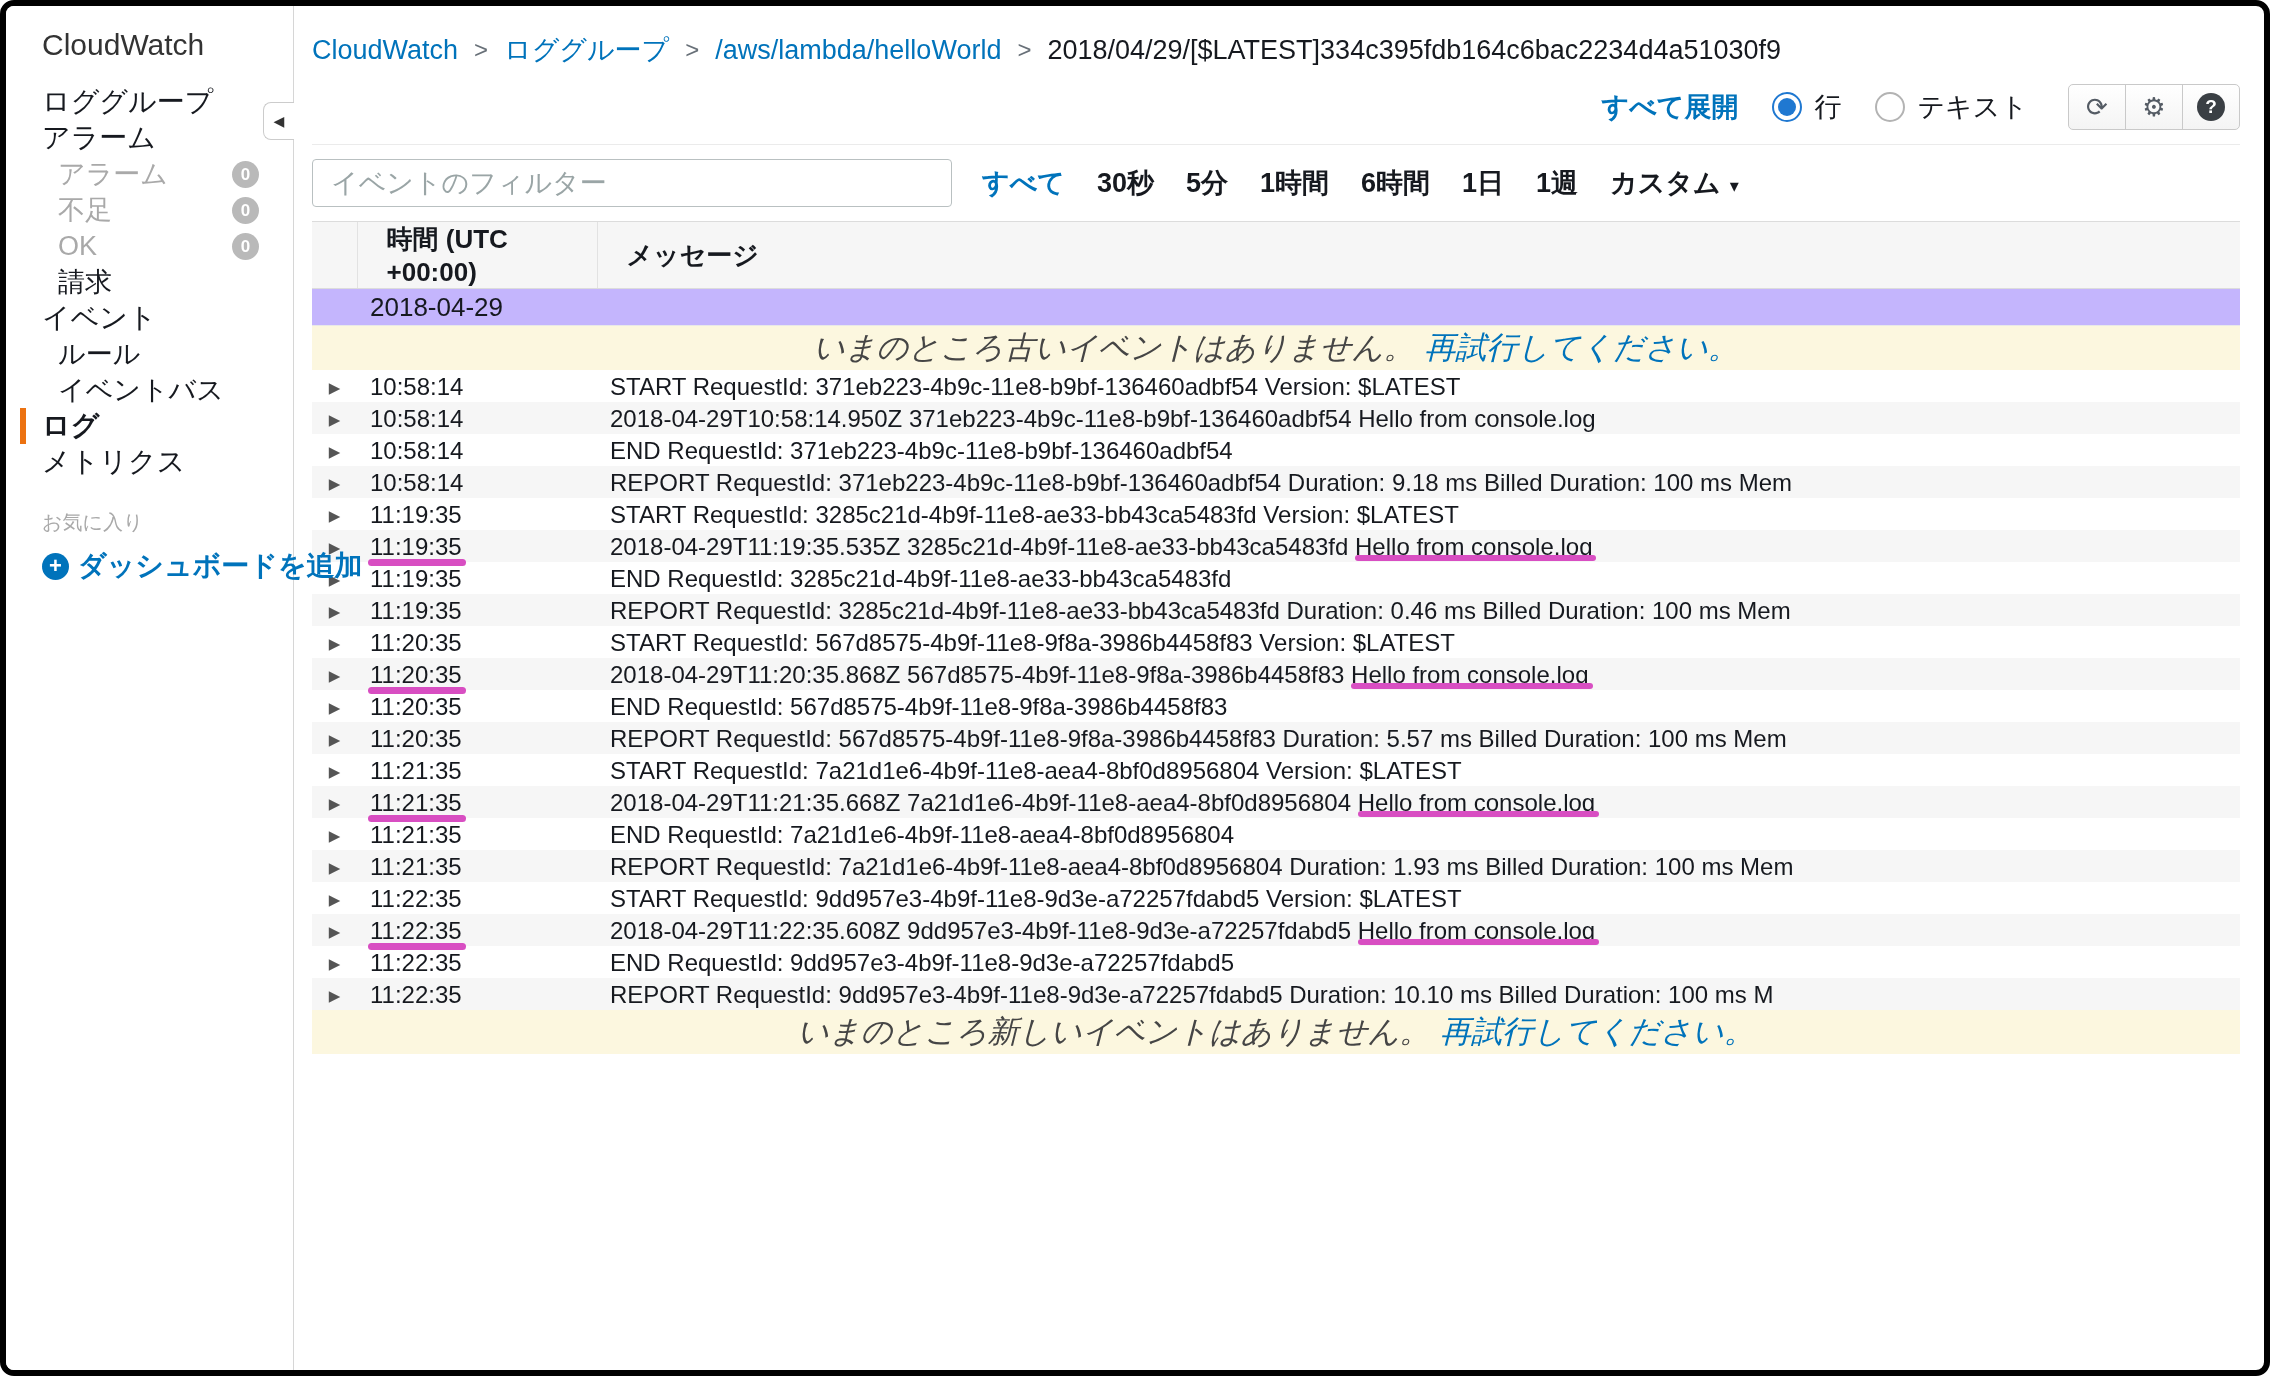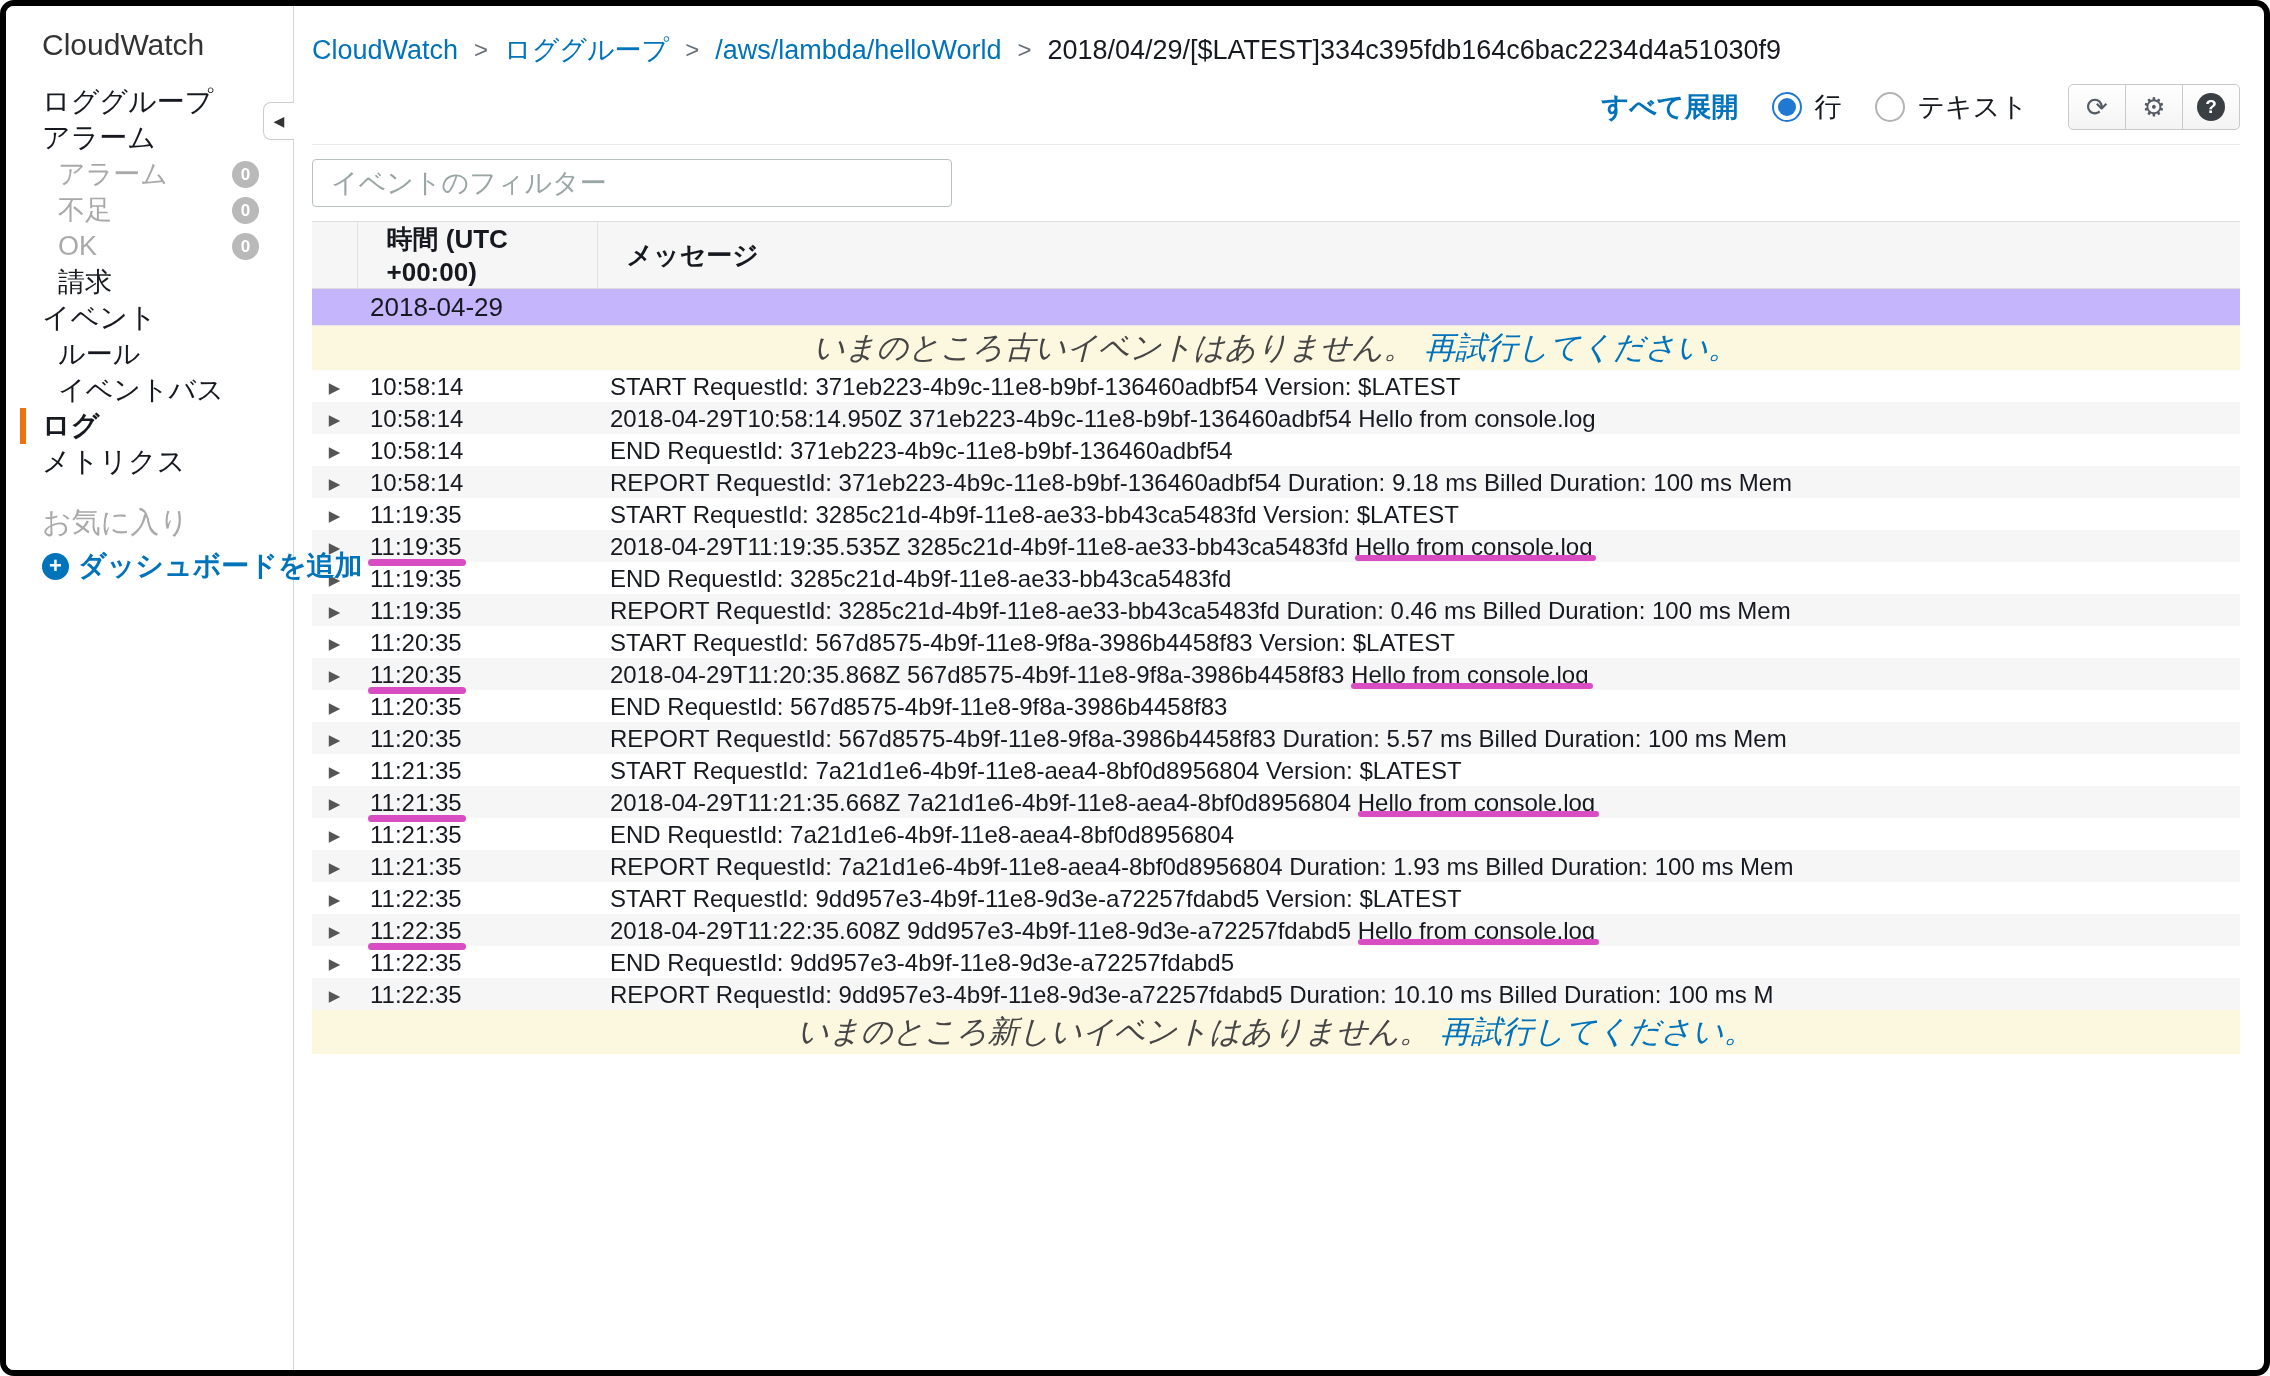--- a/index.html
+++ b/index.html
@@ -6,21 +6,21 @@
   body{width:2270px;height:1376px;font-family:"Liberation Sans","DejaVu Sans",sans-serif;-webkit-font-smoothing:antialiased;}
   .frame{width:2270px;height:1376px;box-sizing:border-box;border:6px solid #000;border-radius:14px;overflow:hidden;background:#fff;display:flex;}
 
   
   .sidebar{width:287px;min-width:287px;border-right:1px solid #d6d6d6;position:relative;padding-top:22px;background:#fff;}
   .sidebar-title{font-size:30px;color:#333;margin:0 0 22px 36px;font-weight:400;}
   .nav-item{font-size:28px;color:#16191f;line-height:36px;padding-left:36px;cursor:pointer;white-space:nowrap;}
   .nav-item.sub{font-size:27px;padding-left:52px;display:flex;align-items:center;}
   .nav-item.muted{color:#a9a9a9;}
   .nav-item.selected{font-weight:700;padding-left:16px;margin-left:14px;border-left:6px solid var(--accent);}
-  .nav-item.section{margin-top:24px;font-size:29px;}
+  .nav-item.section{margin-top:24px;font-size:20px;}
   .nav-item.action{color:var(--link);font-weight:700;margin-top:8px;display:flex;align-items:center;gap:9px;}
   .badge{margin-left:auto;margin-right:34px;width:27px;height:27px;border-radius:50%;background:#b9b9b9;color:#fff;font-size:17px;line-height:27px;text-align:center;font-weight:700;}
   .plus-icon{width:27px;height:27px;border-radius:50%;background:var(--link);color:#fff;font-size:22px;line-height:26px;text-align:center;font-weight:700;flex:0 0 27px;}
   .collapse-tab{position:absolute;right:-1px;top:96px;width:30px;height:36px;background:#fff;border:1px solid #ccc;border-right:none;border-radius:8px 0 0 8px;display:flex;align-items:center;justify-content:center;cursor:pointer;}
   .chev{font-size:14px;color:#333;}
 
   
   .main{flex:1;min-width:0;padding:0 24px 0 18px;}
   .breadcrumb{margin-top:26px;font-size:27px;display:flex;align-items:center;white-space:nowrap;}
   .crumb.link{color:var(--link);text-decoration:none;cursor:pointer;}
@@ -145,20 +145,30 @@
           <span class="icon">⚙</span>
         </button>
         <button class="tb last">
           <span class="help-circle">?</span>
         </button>
       </div>
     </div>
 
     <div class="filter-row">
       <input class="filter-input" type="text" placeholder="イベントのフィルター" style="">
+      <div class="ranges" id="ranges">
+          <span class="range active">すべて</span>
+          <span class="range">30秒</span>
+          <span class="range">5分</span>
+          <span class="range">1時間</span>
+          <span class="range">6時間</span>
+          <span class="range">1日</span>
+          <span class="range">1週</span>
+          <span class="range">カスタム<span class="caret">▾</span></span>
+        </div>
     </div>
 
     <table class="log-table">
       <colgroup>
           <col class="c1">
           <col class="c2">
           <col class="c3">
         </colgroup>
       <thead>
         <tr>

